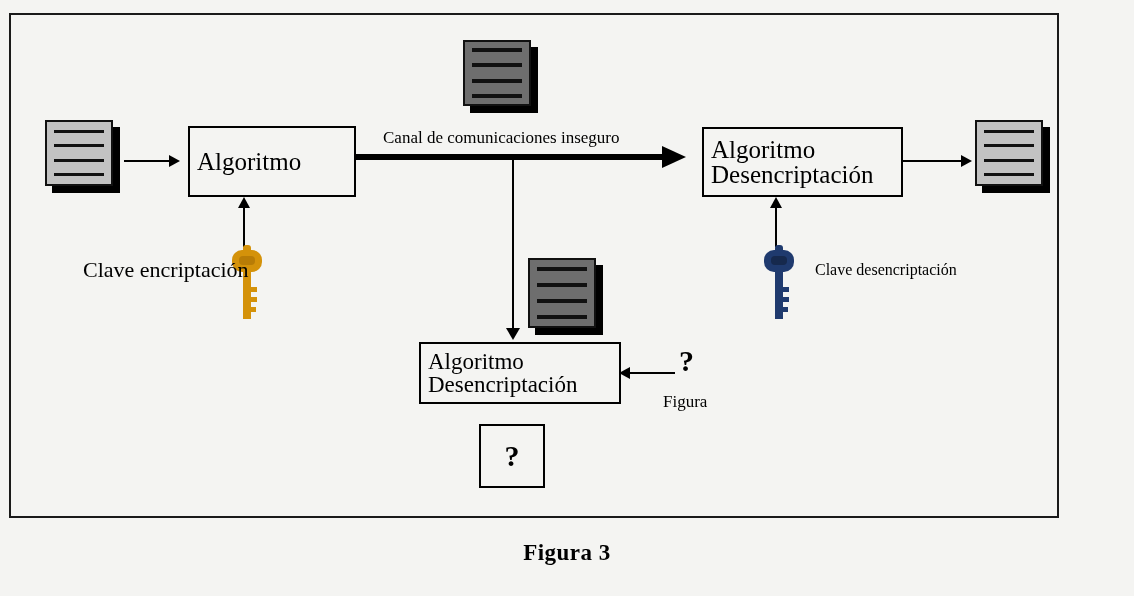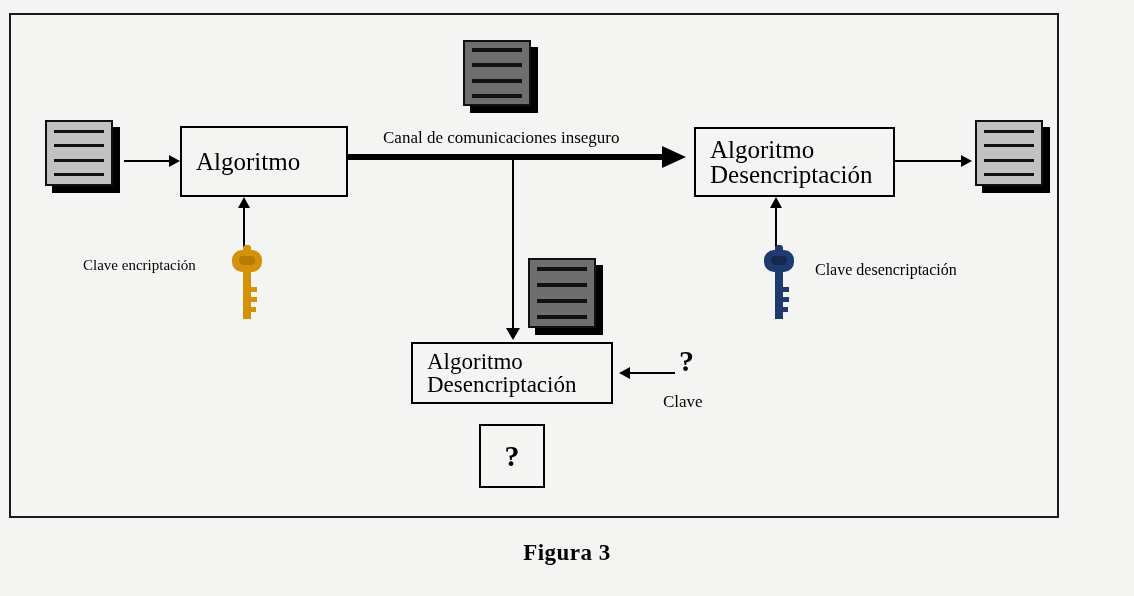--- a/index.html
+++ b/index.html
@@ -24,23 +24,24 @@
 
   
   .pbox{
     position:absolute;
     border:2px solid #000;
     background:#f4f4f2;
     box-sizing:border-box;
     display:flex;
     flex-direction:column;
     justify-content:center;
-    padding-left:14px;
+    padding-left:7px;
     line-height:1.02;
     font-size:25px;
+    margin-left:8px;
   }
   .pbox .l1,.pbox .l2{display:block;white-space:nowrap;}
 
   #box-encrypt{left:180px;top:126px;width:168px;height:71px;}
   #box-decrypt-right{left:694px;top:127px;width:201px;height:70px;}
   #box-decrypt-attacker{left:411px;top:342px;width:202px;height:62px;font-size:23px;}
 
   .qbox{
     position:absolute;
     left:479px;top:424px;width:66px;height:64px;
@@ -113,21 +114,21 @@
     position:absolute;left:662px;top:146px;
     width:0;height:0;
     border-top:11px solid transparent;
     border-bottom:11px solid transparent;
     border-left:24px solid #000;
   }
 
   
   .lbl{position:absolute;white-space:nowrap;text-align:right;}
   #lbl-channel{left:383px;top:128px;font-size:17px;}
-  #lbl-key-enc{left:83px;top:257px;font-size:15px;}
+  #lbl-key-enc{left:83px;top:257px;font-size:22px;}
   #lbl-key-dec{left:815px;top:261px;font-size:16px;}
   #lbl-clave-q{left:663px;top:392px;font-size:17px;}
   #q-mark-key{left:679px;top:344px;font-size:30px;font-weight:bold;}
 
   .caption{
     position:absolute;left:0;top:540px;width:1134px;
     text-align:center;font-size:23px;font-weight:bold;
     letter-spacing:.5px;
   }
 
@@ -249,17 +250,17 @@
   </div>
 
   <div class="lbl" id="lbl-channel">Canal de comunicaciones inseguro</div>
 
   <div class="lbl" id="lbl-key-enc">Clave encriptación</div>
 
   <div class="lbl" id="lbl-key-dec">Clave desencriptación</div>
 
   <div class="lbl" id="q-mark-key">?</div>
 
-  <div class="lbl" id="lbl-clave-q">Clave</div>
+  <div class="lbl" id="lbl-clave-q">Figura</div>
 
   <div class="caption">Figura 3</div>
 
 </div>
 
 </body></html>

